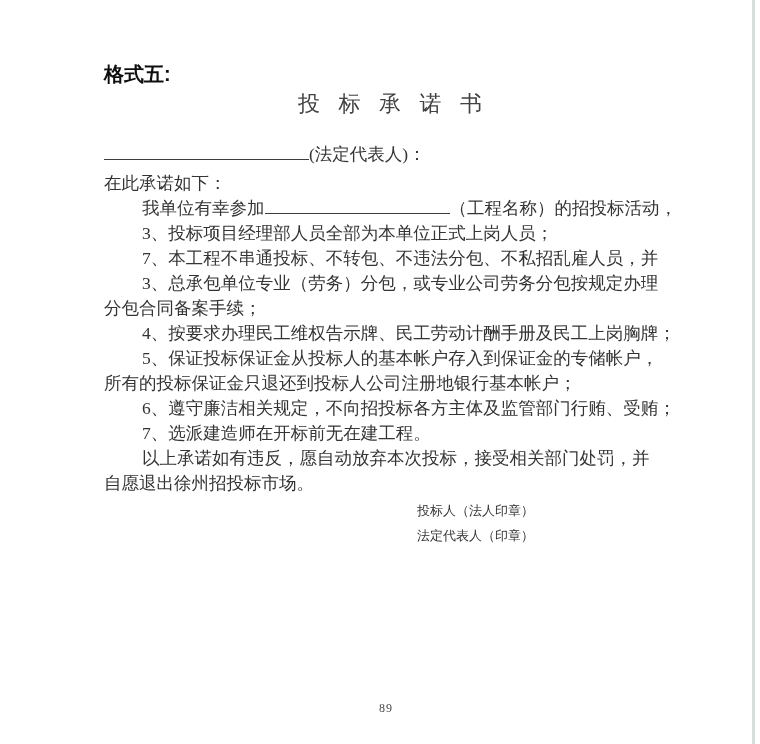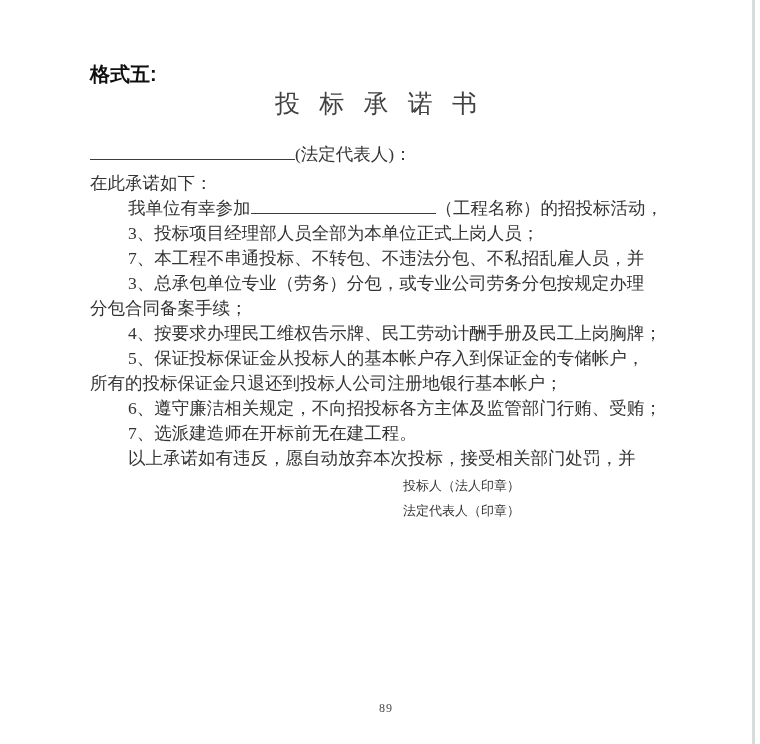--- a/index.html
+++ b/index.html
@@ -14,33 +14,33 @@
     position: absolute; inset: 0;
     background: #ffffff;
   }
   
   .right-edge {
     position: absolute; top: 0; bottom: 0; right: 5px; width: 3px;
     background: var(--edge-color, #d4dedb);
   }
   .content {
     position: absolute;
-    left: 90px; top: 62px;
+    left: 104px; top: 62px;
     width: 575px;
   }
   .format-label {
     font-family: "Liberation Sans", "DejaVu Sans", sans-serif;
     font-weight: 700;
     font-size: 20px;
     line-height: 24px;
     color: #0e0e0e;
     margin-bottom: 5px;
   }
   .doc-title {
-    font-size: 25px;
+    font-size: 22px;
     font-weight: 400;
     line-height: 26px;
     text-align: center;
     letter-spacing: 3px;
     word-spacing: 7px;
     color: #424242;
   }
   .addressee {
     margin-top: 26px;
     font-size: 17.5px;
@@ -106,20 +106,21 @@
         <div class="line indent"><span>3、投标项目经理部人员全部为本单位正式上岗人员；</span></div>
         <div class="line indent"><span>7、本工程不串通投标、不转包、不违法分包、不私招乱雇人员，并</span></div>
         <div class="line indent"><span>3、总承包单位专业（劳务）分包，或专业公司劳务分包按规定办理</span></div>
         <div class="line"><span>分包合同备案手续；</span></div>
         <div class="line indent"><span>4、按要求办理民工维权告示牌、民工劳动计酬手册及民工上岗胸牌；</span></div>
         <div class="line indent"><span>5、保证投标保证金从投标人的基本帐户存入到保证金的专储帐户，</span></div>
         <div class="line"><span>所有的投标保证金只退还到投标人公司注册地银行基本帐户；</span></div>
         <div class="line indent"><span>6、遵守廉洁相关规定，不向招投标各方主体及监管部门行贿、受贿；</span></div>
         <div class="line indent"><span>7、选派建造师在开标前无在建工程。</span></div>
         <div class="line indent"><span>以上承诺如有违反，愿自动放弃本次投标，接受相关部门处罚，并</span></div>
+        <div class="line"><span>自愿退出徐州招投标市场。</span></div>
       </div>
 
     <div class="signatures">
       <div class="sig-line">投标人（法人印章）</div>
       <div class="sig-line">法定代表人（印章）</div>
     </div>
   </div>
 
   <div class="page-number">89</div>
 </div>

